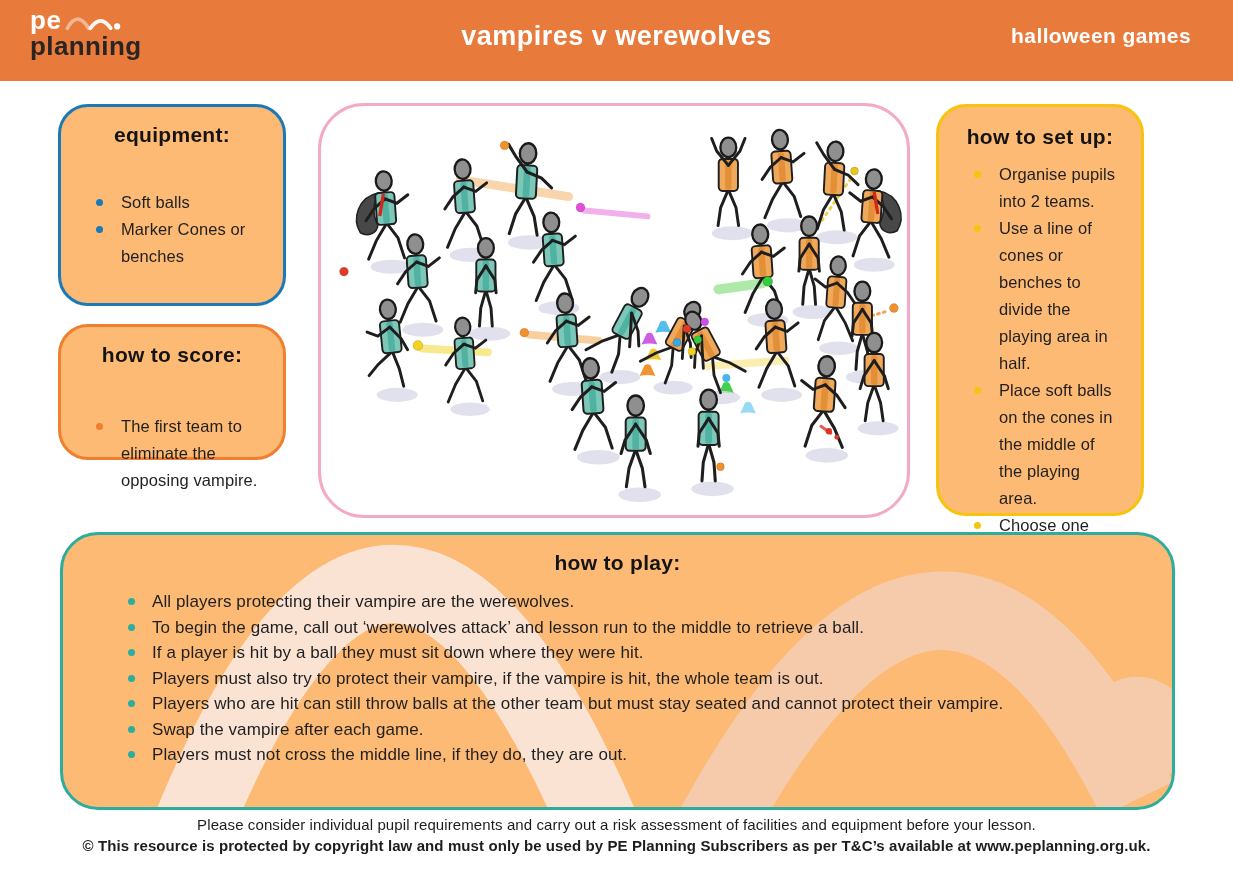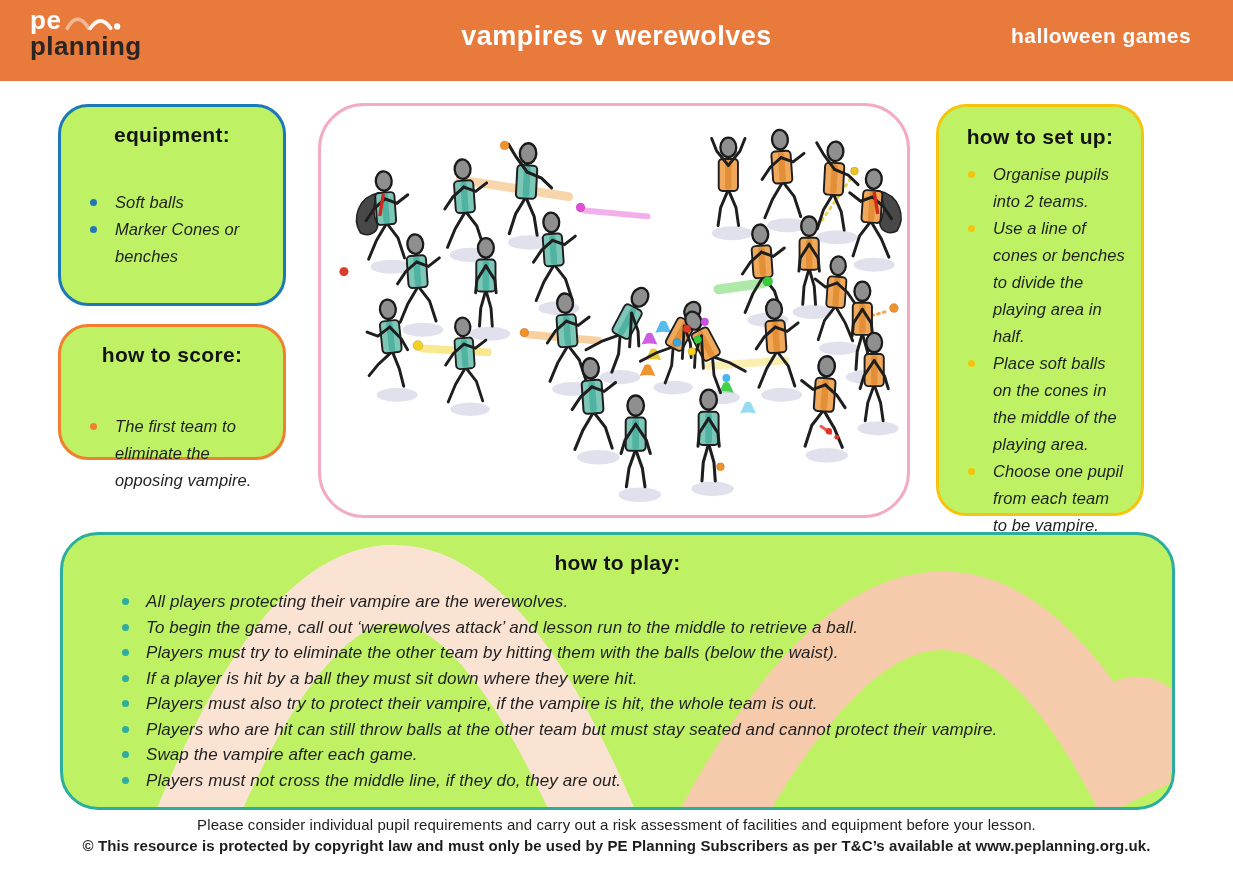--- a/index.html
+++ b/index.html
@@ -11,31 +11,31 @@
   .logo{position:absolute;left:30px;top:7px;line-height:1;}
   .logo-top{display:flex;align-items:flex-end;gap:3px;}
   .logo-pe{font-size:26px;font-weight:bold;color:#fff;letter-spacing:.5px;}
   .bounce-icon{width:62px;height:24px;margin-bottom:1px;}
   .logo-pl{font-size:26px;font-weight:bold;color:#292522;margin-top:0;letter-spacing:.4px;}
   .page-title{position:absolute;left:0;right:0;top:21px;margin:0;text-align:center;
               font-size:27px;font-weight:bold;color:#fff;letter-spacing:.5px;}
   .header-right{position:absolute;right:42px;top:24px;font-size:21px;font-weight:bold;color:#fff;letter-spacing:.4px;}
 
   
-  .box{position:absolute;border:3.5px solid var(--accent,#888);border-radius:30px;background:#bef264;box-sizing:border-box;}
+  .box{position:absolute;border:3.5px solid var(--accent,#888);border-radius:30px;background:#fdba74;box-sizing:border-box;}
   #box-equipment{left:58px;top:104px;width:228px;height:202px;}
   #box-score{left:58px;top:324px;width:228px;height:136px;}
   #box-setup{left:936px;top:104px;width:208px;height:412px;}
   #box-play{left:60px;top:532px;width:1115px;height:278px;border-radius:38px;overflow:hidden;}
   .frame{position:absolute;left:318px;top:103px;width:592px;height:415px;border:3.5px solid var(--accent,#F3AAC5);
          border-radius:46px;overflow:hidden;background:#fff;box-sizing:border-box;}
   .frame svg{width:100%;height:100%;display:block;}
 
   .box-title{margin:16px 6px 0;text-align:center;font-size:21px;font-weight:bold;color:#141414;letter-spacing:.3px;}
-  .bullets{list-style:none;margin:7px;padding:0 12px 0 22px;font-style:italic;}
+  .bullets{list-style:none;margin:13px;padding:0 12px 0 22px;}
   .bullet-item{display:flex;align-items:flex-start;font-size:16.5px;line-height:27px;color:#1f1f1f;letter-spacing:.1px;}
   .dot{flex:0 0 7px;width:7px;height:7px;border-radius:50%;background:var(--accent,#888);margin:10px 18px 0 0;}
 
   #box-equipment .bullets{margin-top:42px;}
   #box-score .bullets{margin-top:46px;}
   #box-setup .box-title{margin-top:18px;}
   #box-setup .bullets{margin-top:12px;padding-right:8px;}
 
   .watermark{position:absolute;inset:0;width:100%;height:100%;z-index:0;}
   .play-content{position:relative;z-index:1;}
@@ -463,24 +463,20 @@
           <li class="bullet-item">
             <span class="dot"></span>
             <span class="bullet-text">All players protecting their vampire are the werewolves.</span>
           </li>
 
           <li class="bullet-item">
             <span class="dot"></span>
             <span class="bullet-text">To begin the game, call out ‘werewolves attack’ and lesson run to the middle to retrieve a ball.</span>
           </li>
 
-          <li class="bullet-item">
-            <span class="dot"></span>
-            <span class="bullet-text">Players must try to eliminate the other team by hitting them with the balls (below the waist).</span>
-          </li>
 
           <li class="bullet-item">
             <span class="dot"></span>
             <span class="bullet-text">If a player is hit by a ball they must sit down where they were hit.</span>
           </li>
 
           <li class="bullet-item">
             <span class="dot"></span>
             <span class="bullet-text">Players must also try to protect their vampire, if the vampire is hit, the whole team is out.</span>
           </li>

